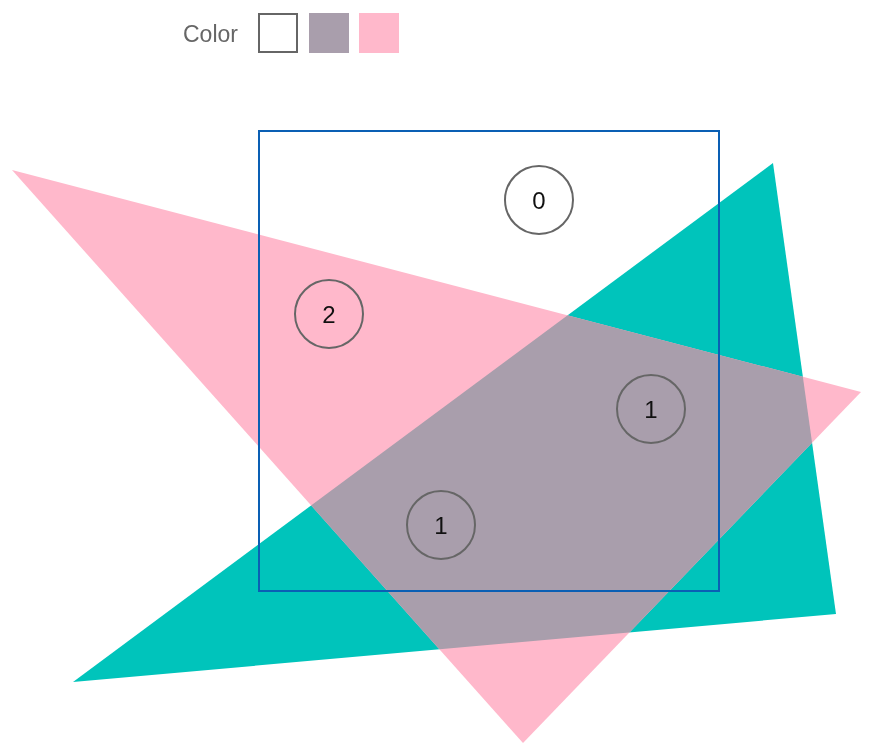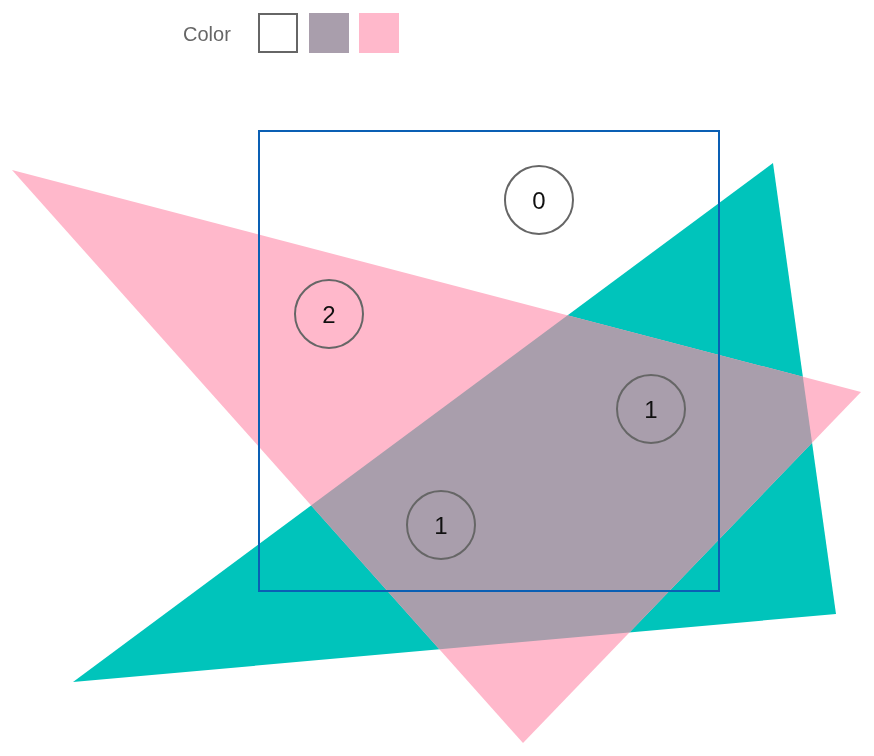--- a/index.html
+++ b/index.html
@@ -18,21 +18,21 @@
       position: absolute;
       left: 0;
       top: 0;
       width: 874px;
       height: 60px;
     }
     .legend-label {
       position: absolute;
       left: 183px;
       top: 22px;
-      font-size: 20px;
+      font-size: 23px;
       color: #666666;
       line-height: 24px;
     }
     .swatch {
       position: absolute;
       top: 13px;
       width: 40px;
       height: 40px;
       box-sizing: border-box;
       cursor: pointer;

